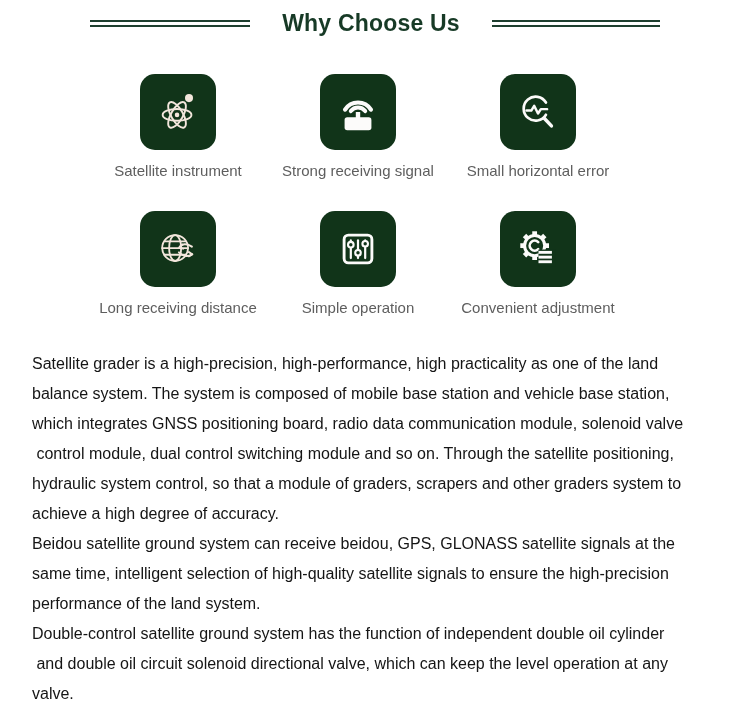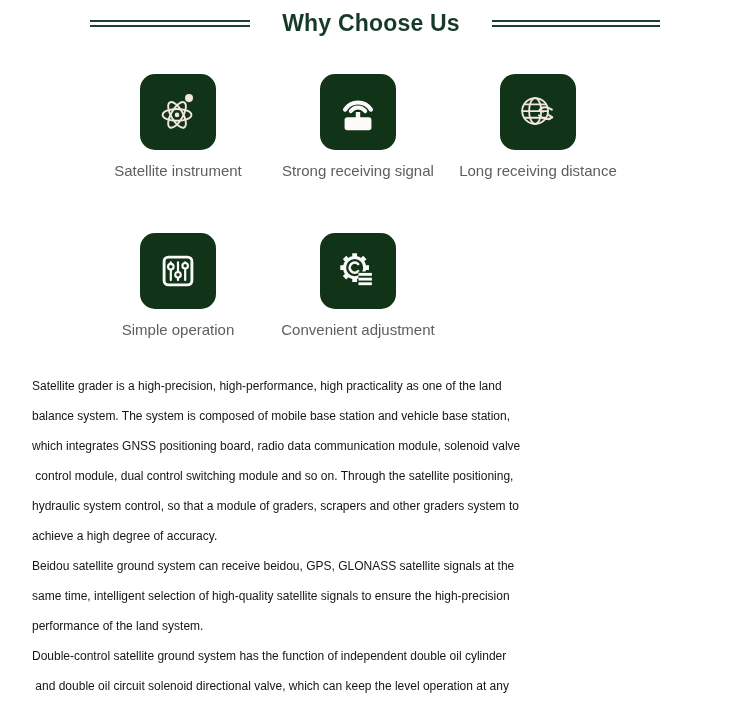--- a/index.html
+++ b/index.html
@@ -32,37 +32,37 @@
   .title{
     font-size:23px;font-weight:bold;color:var(--title-green);
     margin:0 32px;letter-spacing:0.2px;white-space:nowrap;
   }
   .features{
     width:540px;margin:28px 0 0 88px;
     display:flex;flex-wrap:wrap;
   }
   .feature{
     width:180px;display:flex;flex-direction:column;align-items:center;
-    margin-bottom:54px;
+    margin-bottom:32px;
   }
   .feature:nth-child(n+4){margin-bottom:11px;}
   .tile{
     width:76px;height:76px;background:var(--tile-bg);border-radius:15px;
     display:flex;align-items:center;justify-content:center;
     color:var(--icon-white);
   }
   .tile.warm{color:var(--icon-warm);}
   .tile svg{display:block;}
   .feature-label{
     margin-top:12px;font-size:15px;color:var(--label-gray);
     white-space:nowrap;
   }
   .description{
     width:700px;margin:22px 14px 0 32px;
-    font-size:12px;line-height:30px;color:var(--body-text);
+    font-size:16px;line-height:30px;color:var(--body-text);
   }
   .description .line{white-space:pre;}
 </style>
 </head>
 <body>
 
 <div>
 
   <div class="header">
     <div class="rule left"></div>
@@ -92,20 +92,30 @@
         <svg width="46" height="46" viewBox="0 0 48 48">
           <path d="M10.5 21.5 A 16 16 0 0 1 37.5 21.5" fill="none" stroke="currentColor" stroke-width="4.4" stroke-linecap="round"></path>
           <path d="M16.5 23 A 9.5 9.5 0 0 1 31.5 23" fill="none" stroke="currentColor" stroke-width="4.2" stroke-linecap="round"></path>
           <rect x="21.7" y="24" width="4.6" height="8" fill="currentColor"></rect>
           <rect x="10" y="29.5" width="28" height="13.5" rx="2.8" fill="currentColor"></rect>
         </svg>
       </div>
       <div class="feature-label">Strong receiving signal</div>
     </div>
 
+    <div class="feature">
+      <div class="tile">
+        <svg width="46" height="46" viewBox="0 0 48 48" fill="none" stroke="currentColor" stroke-linecap="round" stroke-linejoin="round">
+          <path d="M32.3 26.9 A 12.5 12.5 0 1 1 32.3 14.1" stroke-width="2.8"></path>
+          <polyline points="12,22.5 17,22.5 20,17.5 24,25.5 27,21 33.5,21" stroke-width="2.6"></polyline>
+          <line x1="30.5" y1="30.5" x2="38" y2="38.5" stroke-width="3.6"></line>
+        </svg>
+      </div>
+      <div class="feature-label">Small horizontal error</div>
+    </div>
 
     <div class="feature">
       <div class="tile warm">
         <svg width="46" height="46" viewBox="0 0 48 48" fill="none" stroke="currentColor" stroke-linecap="round" stroke-linejoin="round">
           <g stroke-width="1.9">
             <circle cx="21" cy="23" r="13.5"></circle>
             <ellipse cx="21" cy="23" rx="6.3" ry="13.5"></ellipse>
             <line x1="7.5" y1="23" x2="34.5" y2="23"></line>
             <line x1="10" y1="16" x2="32" y2="16"></line>
             <line x1="10" y1="30" x2="32" y2="30"></line>

